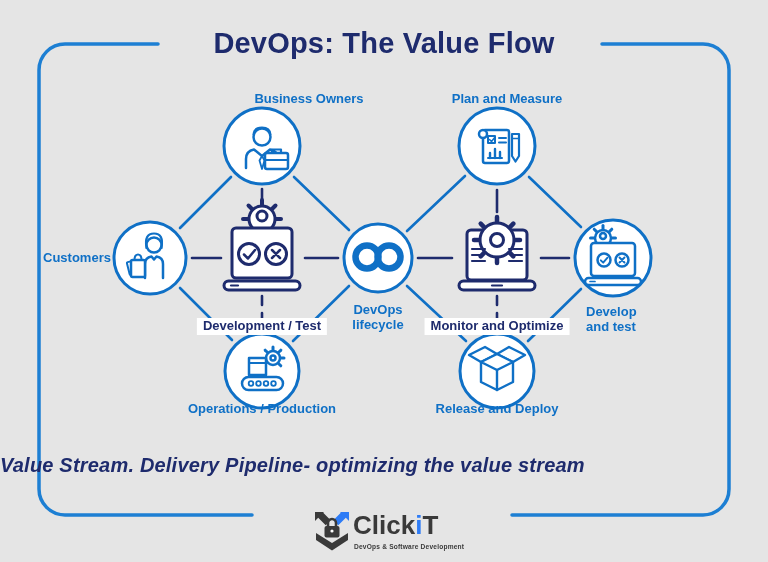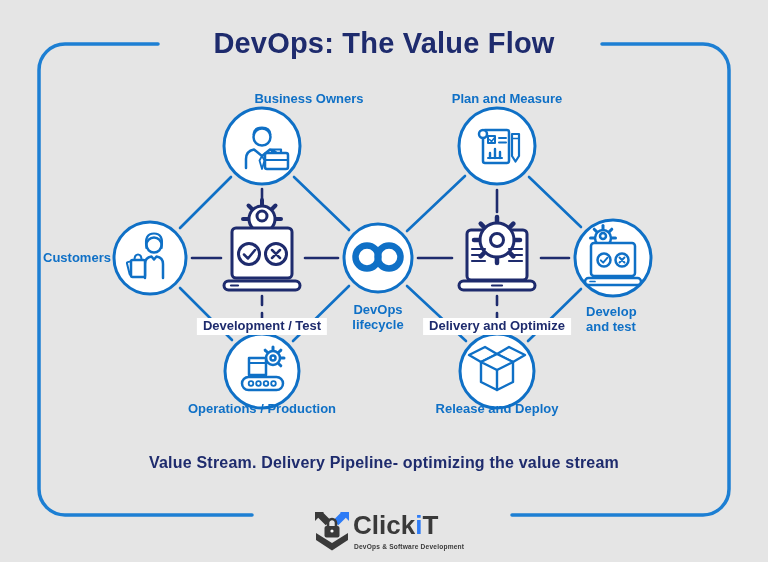--- a/index.html
+++ b/index.html
@@ -13,22 +13,22 @@
   }
   .label{
     position:absolute;font-size:13px;font-weight:700;color:#0f70c6;
     transform:translateX(-50%);text-align:center;white-space:nowrap;line-height:1.15;
   }
   .label.navy{color:#1e2b6d;margin-top:28px;}
   .label.bg{background:#ffffff;padding:1px 6px;}
   .label.wrap{white-space:normal;text-align:center;}
   .label.leftalign{transform:none;text-align:left;}
   .caption{
-    position:absolute;left:0;right:0;top:454px;text-align:center;
-    font-size:16px;font-weight:600;color:#1e2b6d;letter-spacing:.2px;
+    position:absolute;left:0;right:0;top:454px;
+    font-size:20px;font-weight:600;color:#1e2b6d;letter-spacing:.2px;font-style:italic;
   }
   .brand{
     position:absolute;left:353px;top:512px;font-size:26px;font-weight:800;color:#3a3a3a;
     letter-spacing:0;line-height:1;
   }
   .brand .accent{color:#2e7cf6;}
   .tagline{
     position:absolute;left:354px;top:543px;font-size:6.6px;font-weight:700;color:#3a3a3a;
     letter-spacing:.2px;
   }
@@ -234,21 +234,21 @@
       </g>
     </g>
   </svg>
 
   <div class="title">DevOps: The Value Flow</div>
 
   <div class="label" style="left:262px;top:92px;margin-left:47px;">Business Owners</div>
   <div class="label" style="left:497px;top:92px;padding-left:20px;">Plan and Measure</div>
   <div class="label" style="left:77px;top:251px;">Customers</div>
   <div class="label navy bg" style="left:262px;top:290px;">Development / Test</div>
-  <div class="label navy bg" style="left:497px;top:290px;">Delivery and Optimize</div>
+  <div class="label navy bg" style="left:497px;top:290px;">Monitor and Optimize</div>
   <div class="label wrap" style="left:378px;top:303px;width:76px;">DevOps lifecycle</div>
   <div class="label wrap leftalign" style="left:586px;top:305px;width:66px;">Develop and test</div>
   <div class="label" style="left:262px;top:402px;">Operations / Production</div>
   <div class="label" style="left:497px;top:402px;">Release and Deploy</div>
 
   <div class="caption">Value Stream. Delivery Pipeline- optimizing the value stream</div>
 
   <div class="brand"><span>Click</span><span class="accent">i</span><span>T</span></div>
   <div class="tagline">DevOps &amp; Software Development</div>
 

